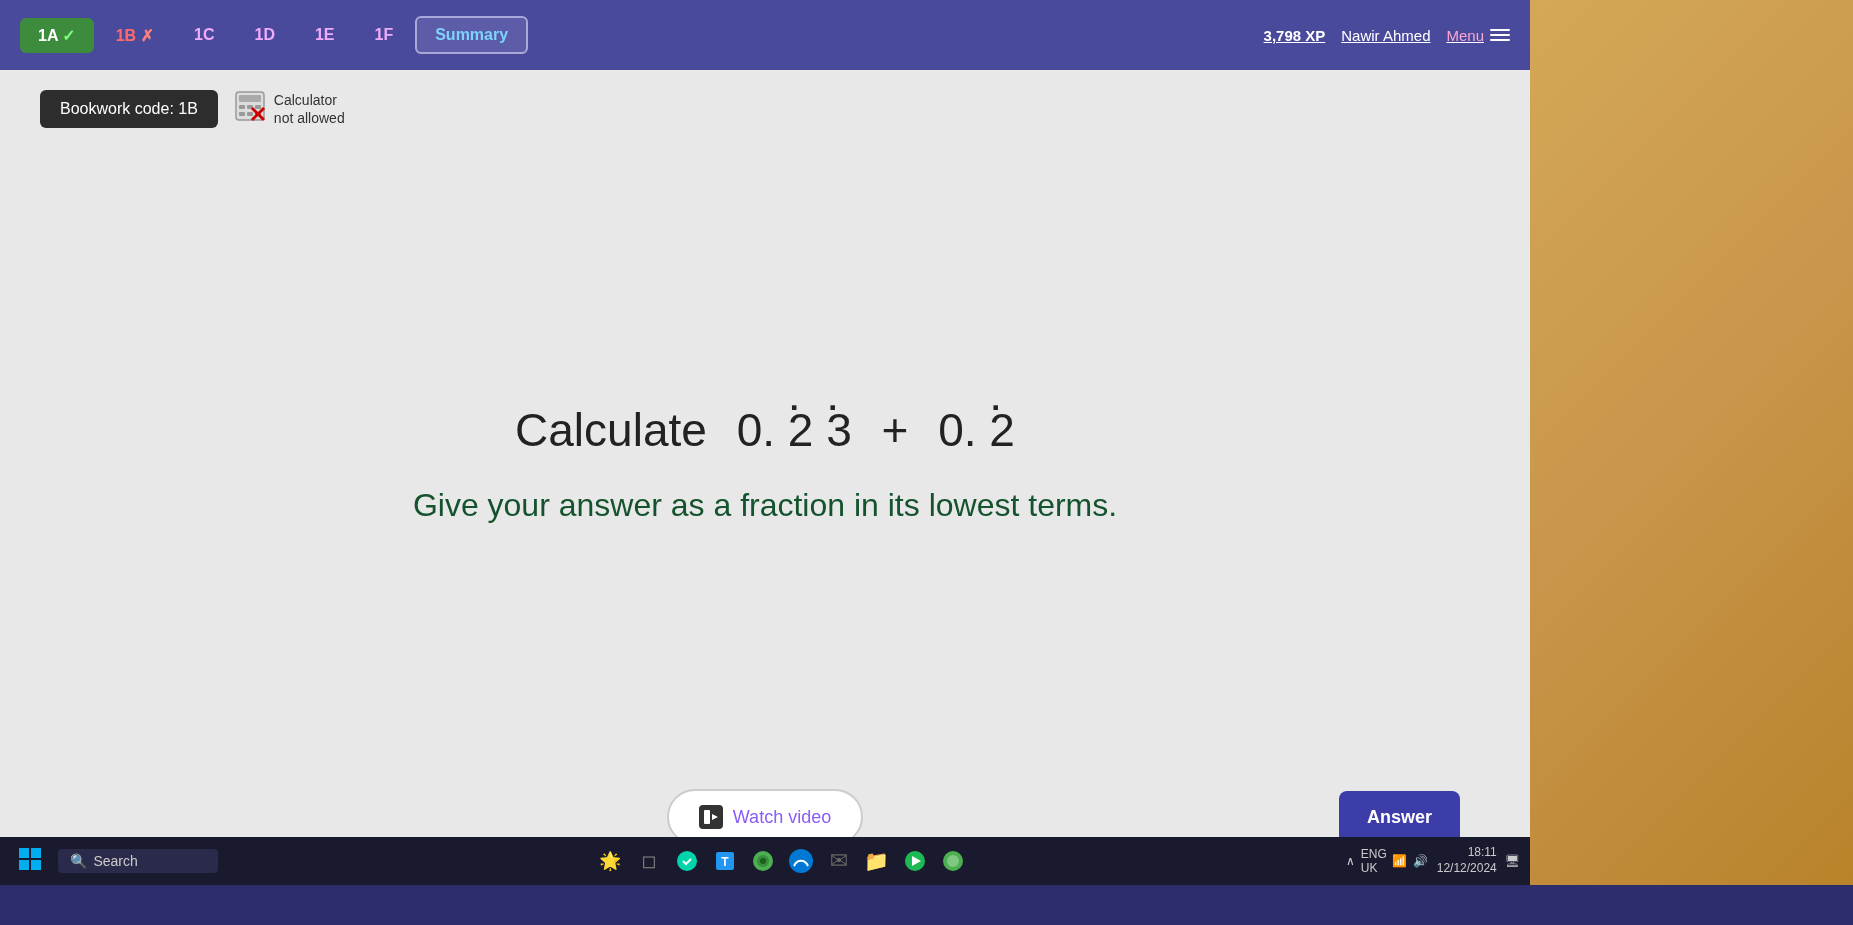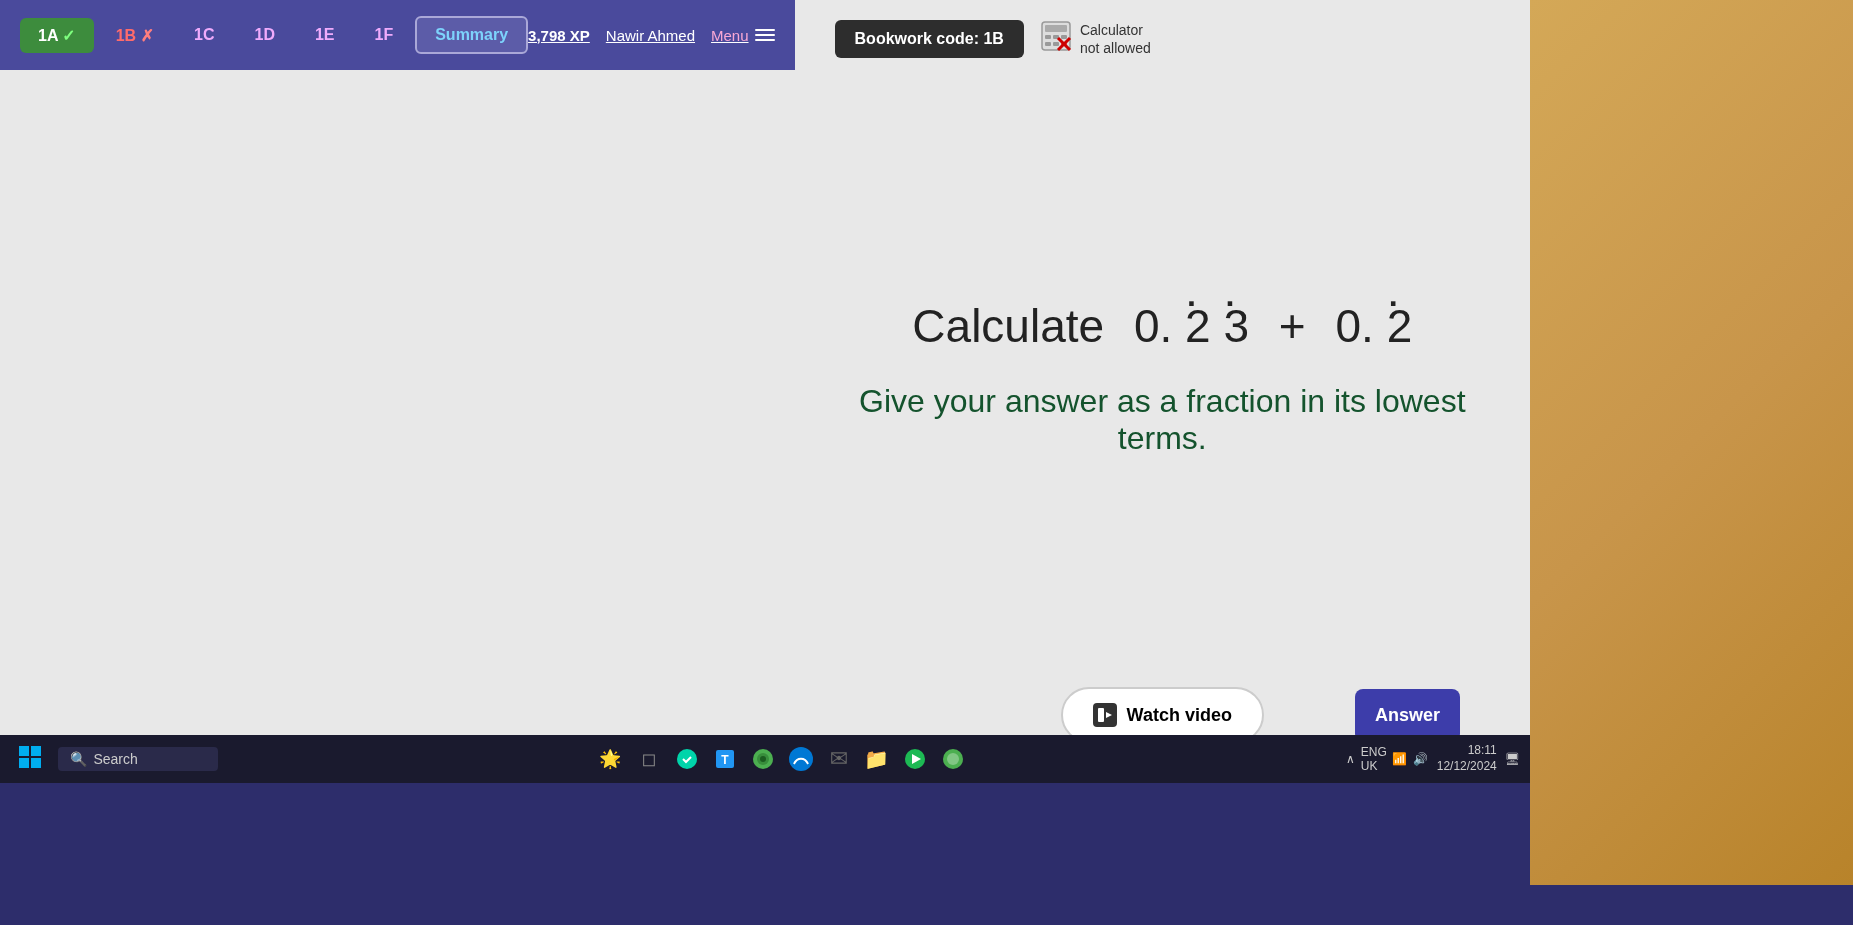--- a/index.html
+++ b/index.html
@@ -12,23 +12,24 @@
       background: #2d2d6b;
       position: relative;
     }
 
     
     .screen {
       position: absolute;
       top: 0;
       left: 0;
       width: 1530px;
-      height: 783px;
+      height: 885px;
       background: #e8e8e8;
       display: flex;
+      flex-direction: column;
     }
 
     
     .top-nav {
       background: #4a4a9c;
       display: flex;
       align-items: center;
       justify-content: space-between;
       padding: 8px 20px;
       height: 70px;
@@ -122,21 +123,21 @@
       gap: 16px;
       margin-bottom: 30px;
     }
 
     .bookwork-code {
       background: #2d2d2d;
       color: white;
       padding: 10px 20px;
       border-radius: 6px;
       font-size: 16px;
-      font-weight: 700;
+      font-weight: 400;
     }
 
     .calculator-info {
       display: flex;
       align-items: center;
       gap: 8px;
       font-size: 14px;
       color: #333;
     }
 
@@ -176,26 +177,26 @@
       position: relative;
       width: 100%;
     }
 
     .watch-video-btn {
       background: white;
       border: 2px solid #ccc;
       border-radius: 30px;
       padding: 14px 30px;
       font-size: 18px;
-      font-weight: 700;
+      font-weight: 400;
       cursor: pointer;
       display: flex;
       align-items: center;
       gap: 10px;
-      color: #000000;
+      color: #8b5cf6;
     }
 
     .video-icon {
       width: 24px;
       height: 24px;
       background: #333;
       border-radius: 4px;
       display: inline-flex;
       align-items: center;
       justify-content: center;
@@ -203,21 +204,21 @@
       font-size: 12px;
     }
 
     .answer-btn {
       position: absolute;
       right: 30px;
       background: #3d3daa;
       color: white;
       border: none;
       border-radius: 8px;
-      padding: 16px 20px;
+      padding: 16px 28px;
       font-size: 18px;
       font-weight: 600;
       cursor: pointer;
     }
 
     
     .right-frame {
       position: absolute;
       top: 0;
       right: 0;

